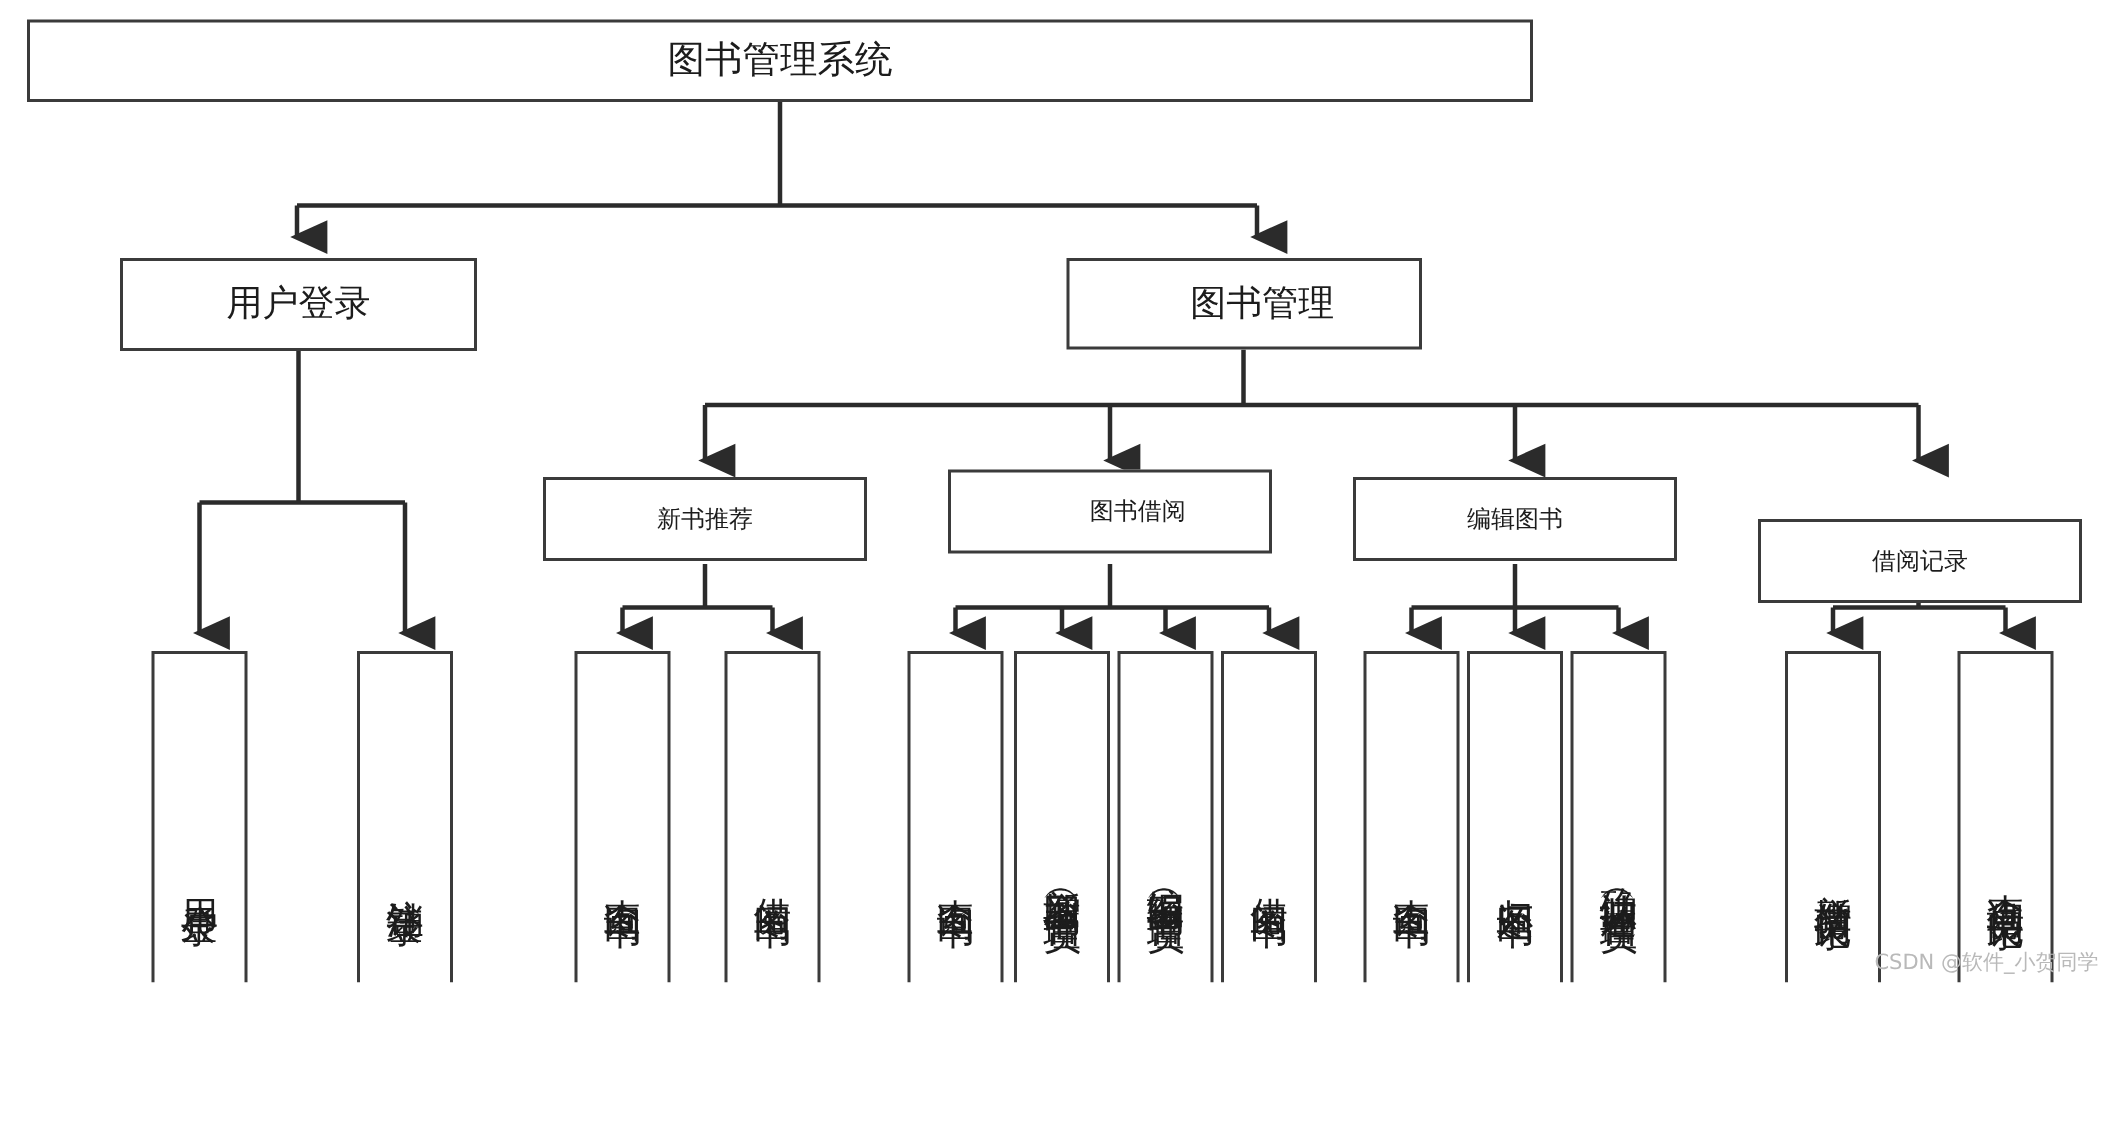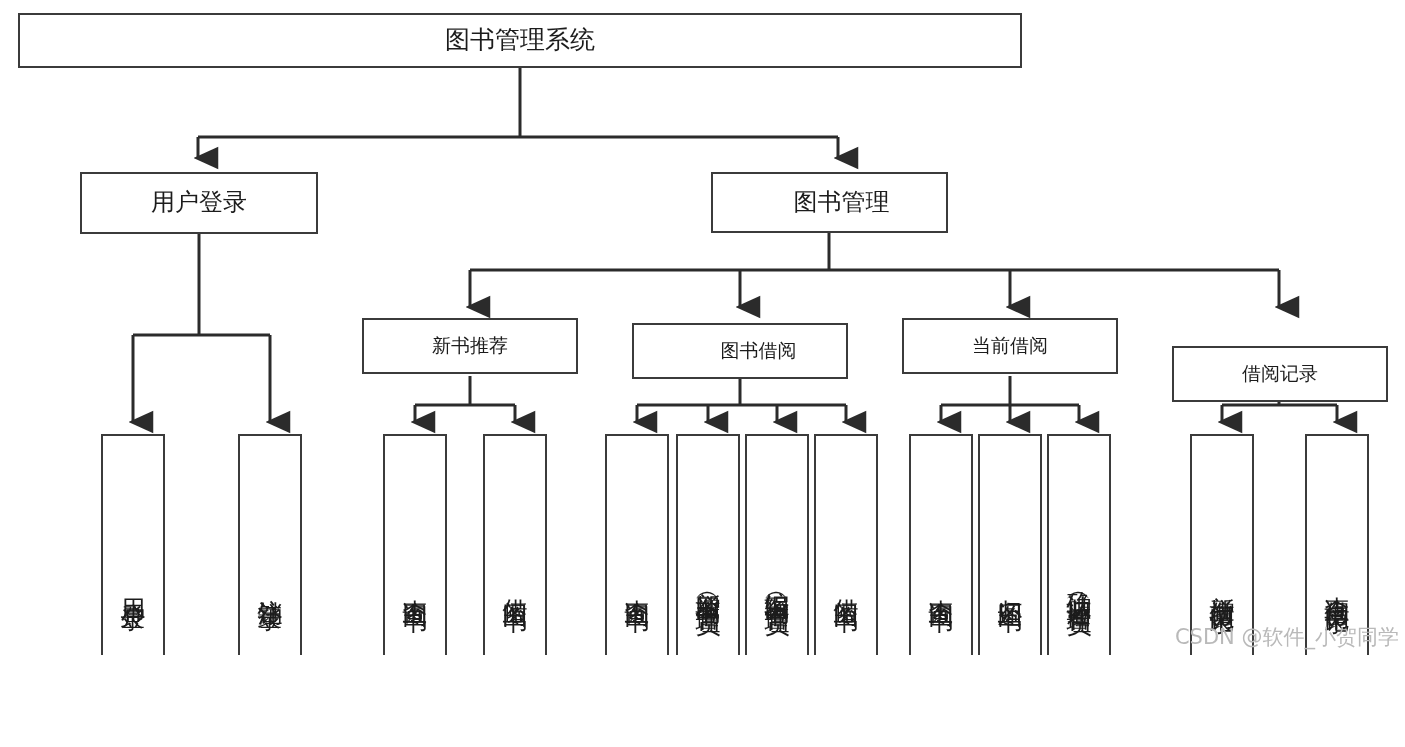--- a/index.html
+++ b/index.html
@@ -36,39 +36,39 @@
     color: #1c1c1c;
   }
   .node-label {
     display: block;
     text-align: center;
     line-height: 1.05;
     white-space: nowrap;
   }
   .node.root .node-label { font-size: 25px; }
   .node.level1 .node-label { font-size: 24px; }
-  .node.level2 .node-label { font-size: 19px; }
+  .node.level2 .node-label { font-size: 16px; }
   
   .node.leaf {
     align-items: center;
     justify-content: center;
   }
   .node.leaf .node-label {
     writing-mode: vertical-rl;
     text-orientation: upright;
     font-size: 25px;
     letter-spacing: 3px;
     line-height: 1;
     white-space: nowrap;
   }
   #watermark {
     position: absolute;
     right: 6px;
     bottom: 4px;
-    font-size: 21px;
+    font-size: 14px;
     color: #b9b9b9;
     white-space: nowrap;
     user-select: none;
   }
 </style>
 </head>
 <body>
 
 <div id="canvas">
 
@@ -131,26 +131,26 @@
   </div>
 
   <div class="node level1" style="left:711px; top:172px; width:237px; height:61px;padding-left:24px;">
     <span class="node-label">图书管理</span>
   </div>
 
   <div class="node level2" style="left:362px; top:318px; width:216px; height:56px;">
     <span class="node-label">新书推荐</span>
   </div>
 
-  <div class="node level2" style="left:632px; top:323px; width:216px; height:56px;padding-left:37px;">
+  <div class="node level2" style="left:632px; top:313px; width:216px; height:56px;padding-left:37px;">
     <span class="node-label">图书借阅</span>
   </div>
 
   <div class="node level2" style="left:902px; top:318px; width:216px; height:56px;">
-    <span class="node-label">当前借阅</span>
+    <span class="node-label">编辑图书</span>
   </div>
 
   <div class="node level2" style="left:1172px; top:318px; width:216px; height:56px;margin-top:28px;">
     <span class="node-label">借阅记录</span>
   </div>
 
   <div class="node leaf" style="left:101px; top:434px; width:64px; height:302px;">
     <span class="node-label">用户登录</span>
   </div>
 

